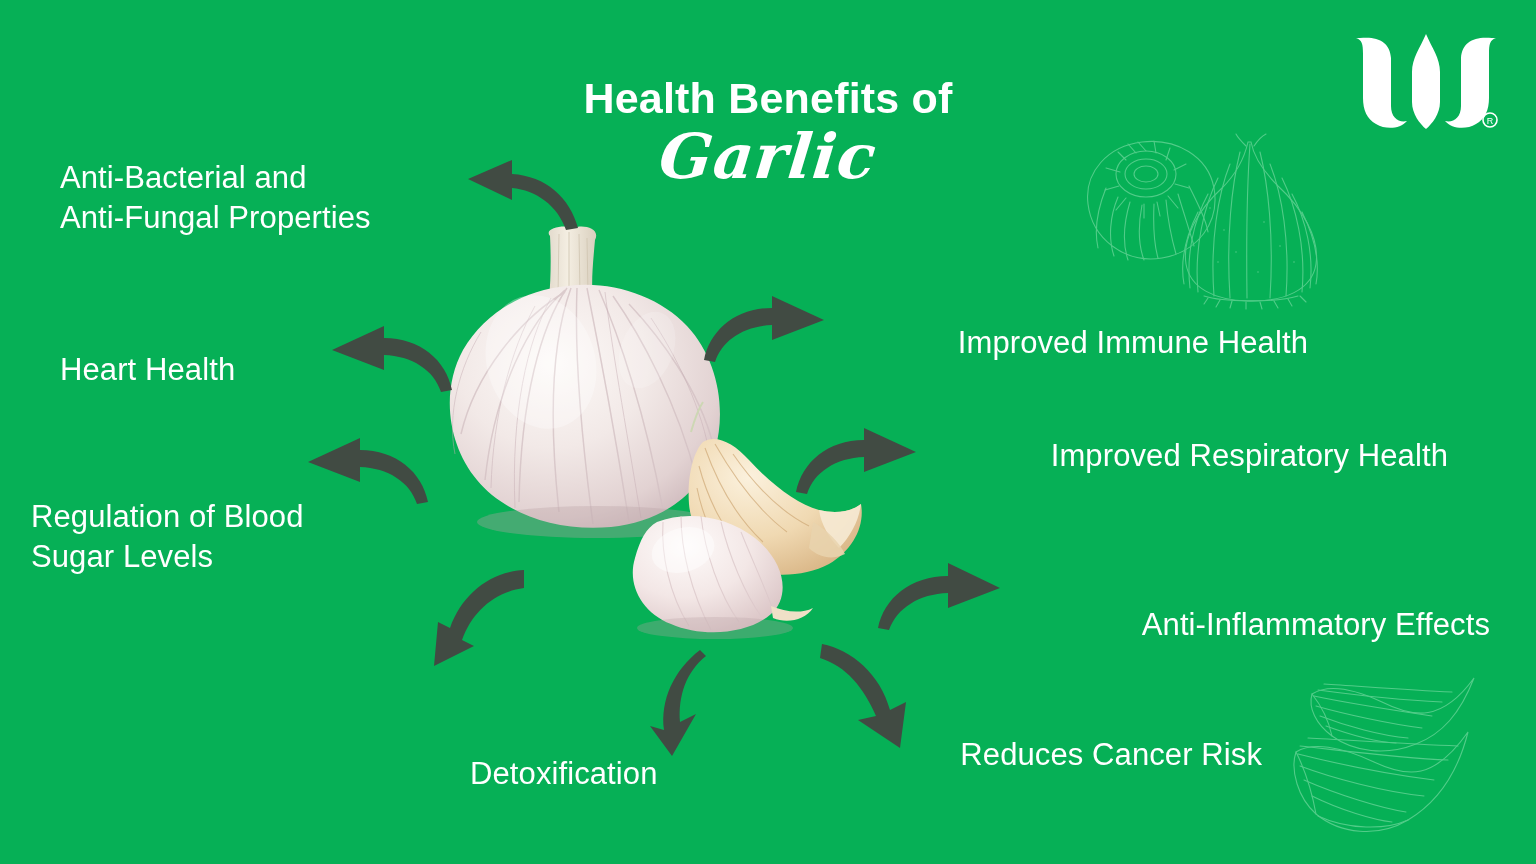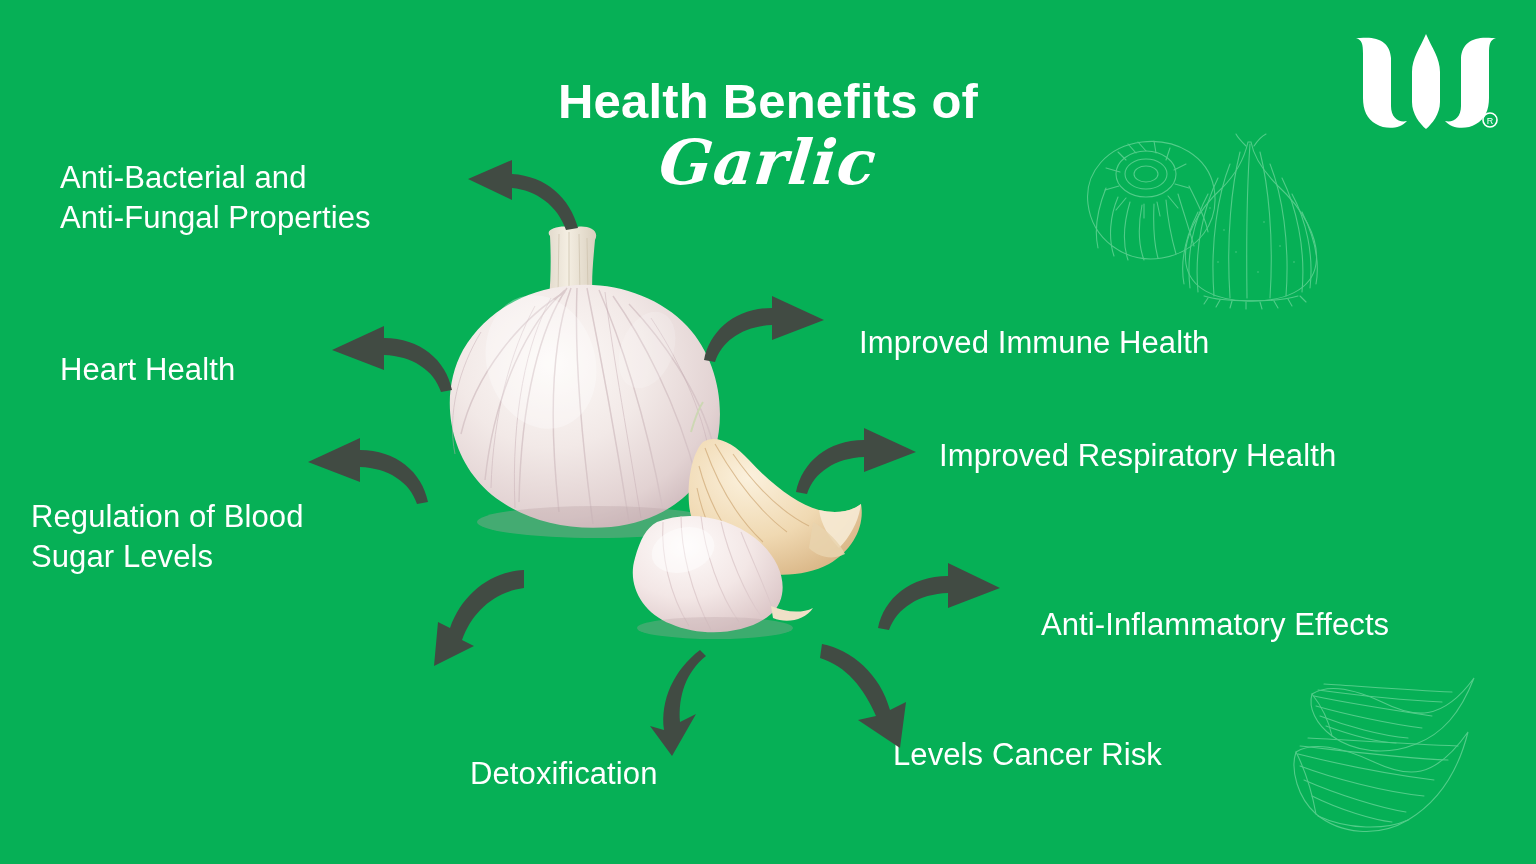--- a/index.html
+++ b/index.html
@@ -40,21 +40,21 @@
     position: absolute;
     top: 76px;
     left: 0;
     width: 1536px;
     text-align: center;
     pointer-events: none;
   }
   #title-main {
     display: block;
     color: #ffffff;
-    font-size: 49px;
+    font-size: 43px;
     font-weight: bold;
     letter-spacing: .2px;
     line-height: 1.05;
   }
   #title-script {
     display: block;
     margin-top: 2px;
     color: #ffffff;
     font-family: "DejaVu Serif", serif;
     font-style: italic;
@@ -77,21 +77,21 @@
   
   .benefit-label {
     position: absolute;
     color: #ffffff;
     font-size: 31px;
     line-height: 1.28;
     white-space: pre-line;
     letter-spacing: .1px;
   }
   .benefit-label.left  { text-align: left; }
-  .benefit-label.right { text-align: left; margin-left: 31px; }
+  .benefit-label.right { text-align: right; }
 
   #label-antibacterial { top: 158px; left: 60px;  width: 420px; }
   #label-heart         { top: 350px; left: 60px;  width: 270px; }
   #label-bloodsugar    { top: 497px; left: 31px;  width: 400px; }
   #label-antioxidant   { top: 663px; left: 140px; width: 440px; }
   #label-detox         { top: 754px; left: 470px; width: 290px; }
 
   #label-immune        { top: 323px; left: 828px;  width: 480px; }
   #label-respiratory   { top: 436px; left: 908px;  width: 540px; }
   #label-antiinflam    { top: 605px; left: 1010px; width: 480px; }
@@ -319,20 +319,20 @@
     </svg>
   </div>
 
   <div class="benefit-label right" id="label-antiinflam">Anti-Inflammatory Effects</div>
   <div class="arrow" id="arrow-antiinflam">
     <svg viewBox="0 0 130 74" width="130" height="74">
       <path d="M2 70 C8 40 35 18 72 18 L72 5 L124 30 L72 50 L72 35 C43 36 21 50 13 72 Z" fill="#414b43"></path>
     </svg>
   </div>
 
-  <div class="benefit-label right" id="label-cancer">Levels Cancer Risk</div>
+  <div class="benefit-label right" id="label-cancer">Reduces Cancer Risk</div>
   <div class="arrow" id="arrow-cancer">
     <svg viewBox="0 0 116 112" width="116" height="112">
       <path d="M4 6 C34 12 62 36 72 72 L88 64 L82 110 L40 82 L58 78 C46 50 28 28 2 20 Z" fill="#414b43"></path>
     </svg>
   </div>
 
 </div>
 
 </body></html>

